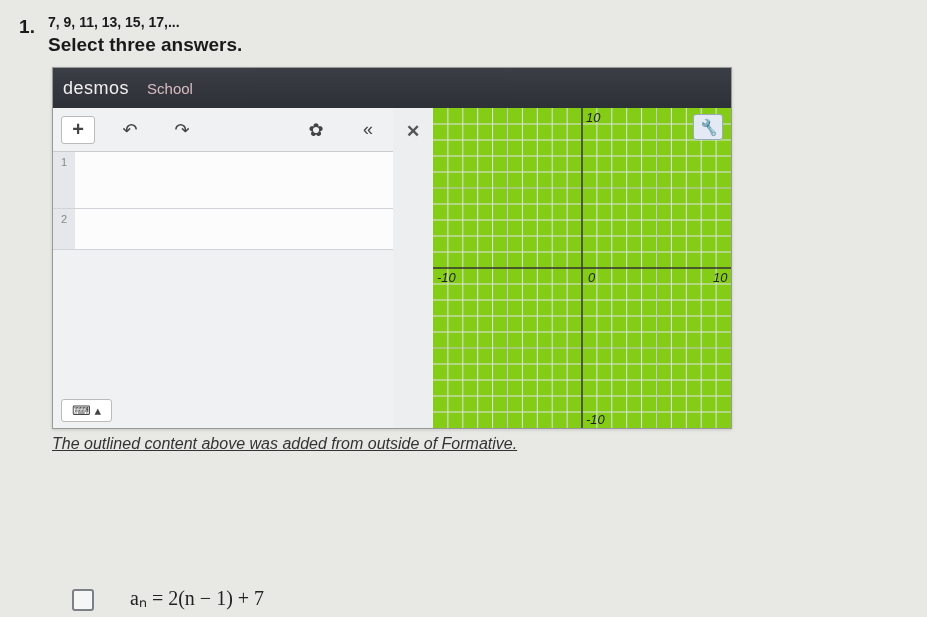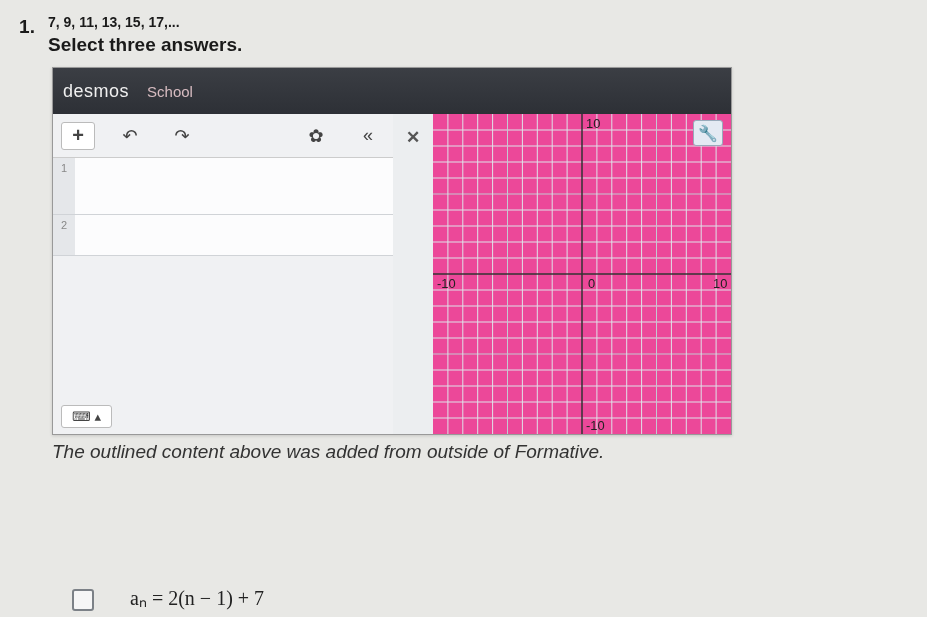--- a/index.html
+++ b/index.html
@@ -20,21 +20,21 @@
       line-height: 1.3; margin-bottom: 4px;
     }
     .q-seq { font-size: 14px; font-weight: bold; color: #1a1a1a; margin-bottom: 4px; }
     .q-instr { font-size: 19px; font-weight: bold; color: #1a1a1a; margin-bottom: 11px; }
 
     .desmos-wrap {
       margin-left: 52px; width: 680px; border: 1px solid #999;
       background: #fff; box-shadow: 0 1px 3px rgba(0,0,0,0.15);
     }
     .desmos-header {
-      display: flex; align-items: center; height: 46px;
+      display: flex; align-items: center; height: 40px;
       background: linear-gradient(#3b3e44,#2d3036); color: #e9e9e9;
       padding: 0 10px; font-size: 15px; gap: 18px;
     }
     .desmos-logo { font-weight: normal; font-size: 18px; letter-spacing: 0.5px; color: #f0f0f0; }
     .desmos-georgia { color: #d7bcc1; font-size: 15px; }
     .desmos-grade { color: #bcc4cf; font-size: 14px; }
 
     .desmos-body { display: flex; height: 320px; background: #eceef0; }
     .panel-left { width: 340px; display:flex; flex-direction:column; background:#f0f1f3; }
     .toolbar-left {
@@ -67,35 +67,35 @@
       width: 40px; display:flex; flex-direction:column; align-items:center;
       background:#eceef0;
     }
     .mid-btn {
       width:30px; height:30px; margin-top:8px; display:flex; align-items:center;
       justify-content:center; color:#555; font-size:16px; cursor:pointer;
     }
     .mid-btn.x { font-weight:bold; font-size:17px;}
 
     .graph-area {
-      flex:1; position:relative; background:#ec4899; overflow:hidden;
+      flex:1; position:relative; background:#84cc16; overflow:hidden;font-style:italic;
     }
     .gridlines line { stroke:#c4c9d1; stroke-width:1;}
     .gridlines line.minor{stroke:#dfe3e9;}
     .axis { stroke:#333; stroke-width:1.5;}
     .axlabel { font-size:13px; fill:#222; font-family:Arial;}
     .wrench-btn {
       position:absolute; top:6px; right:8px; width:30px; height:26px;
       border:1px solid #9ab; background:#e4eaf3; border-radius:3px;
       display:flex; align-items:center; justify-content:center; cursor:pointer;
       color:#556;
     }
 
     .caption {
-      margin: 6px 0 0 52px; font-style: italic; font-size:19px; color:#333;
+      margin: 6px 0 0 52px; font-style: italic; font-size:16px; color:#333;text-decoration:underline;
     }
 
     .answer-row {
       position:absolute; left:38px; bottom:6px; display:flex; align-items:flex-end;
       gap: 36px;
       margin-left: 34px;
     }
     .chk {
       width:22px; height:22px; border:2px solid #7c8187; border-radius:3px; background:#f6f6f6;
     }

